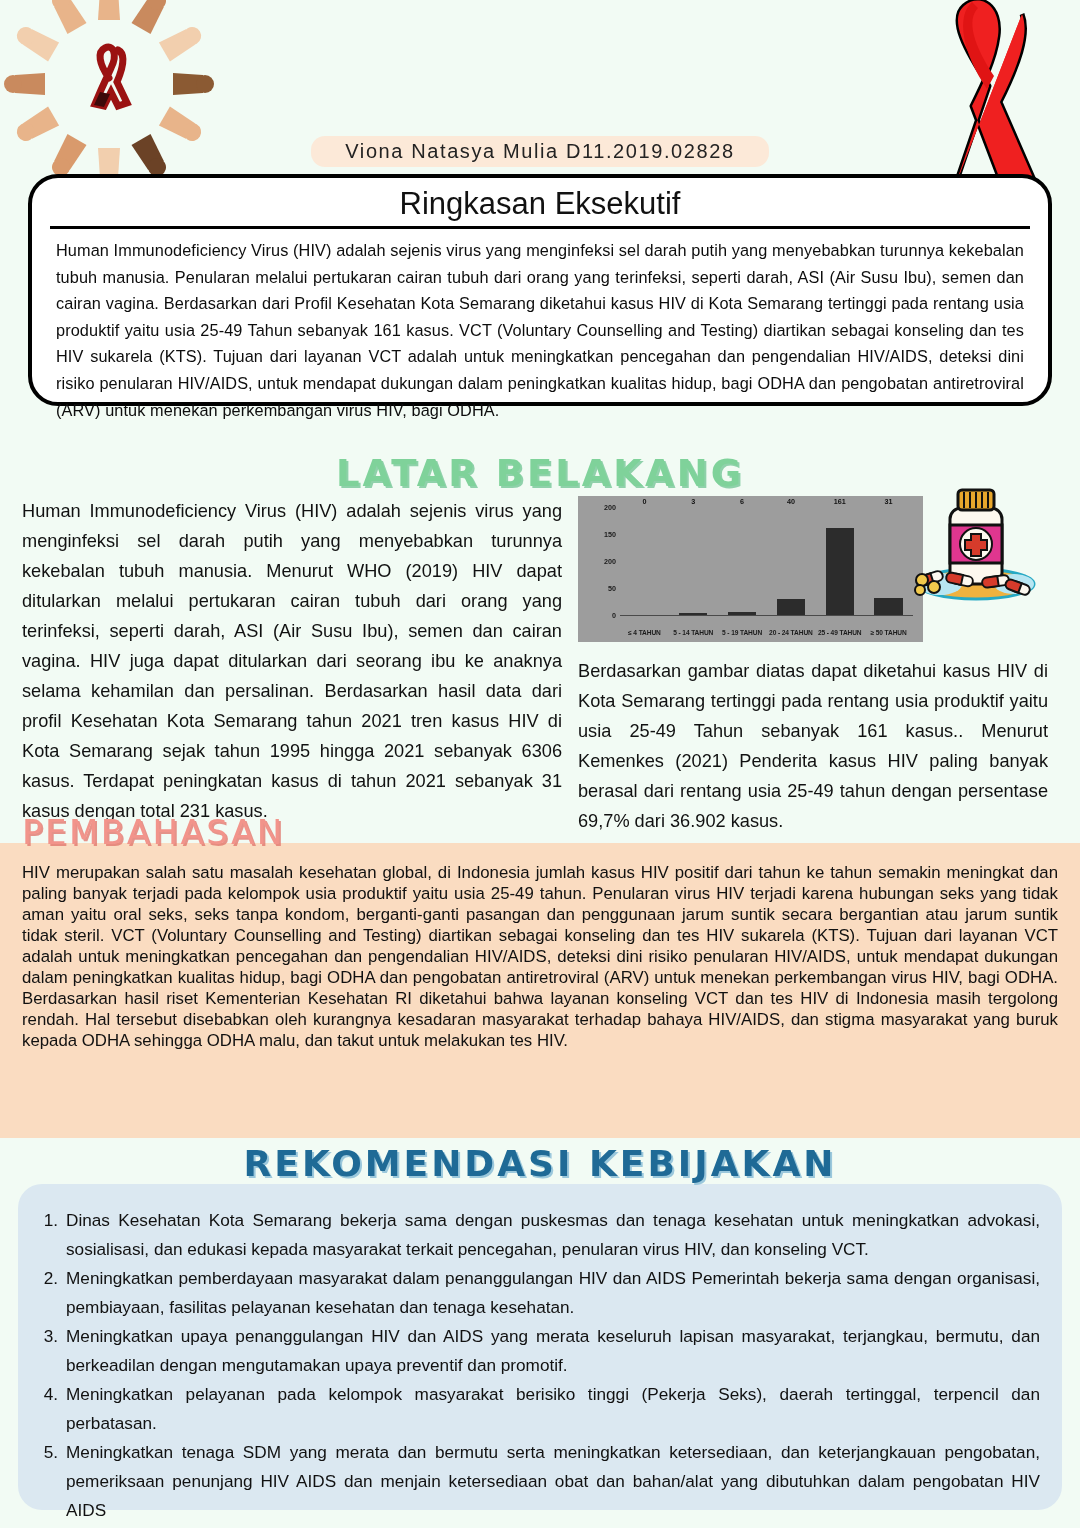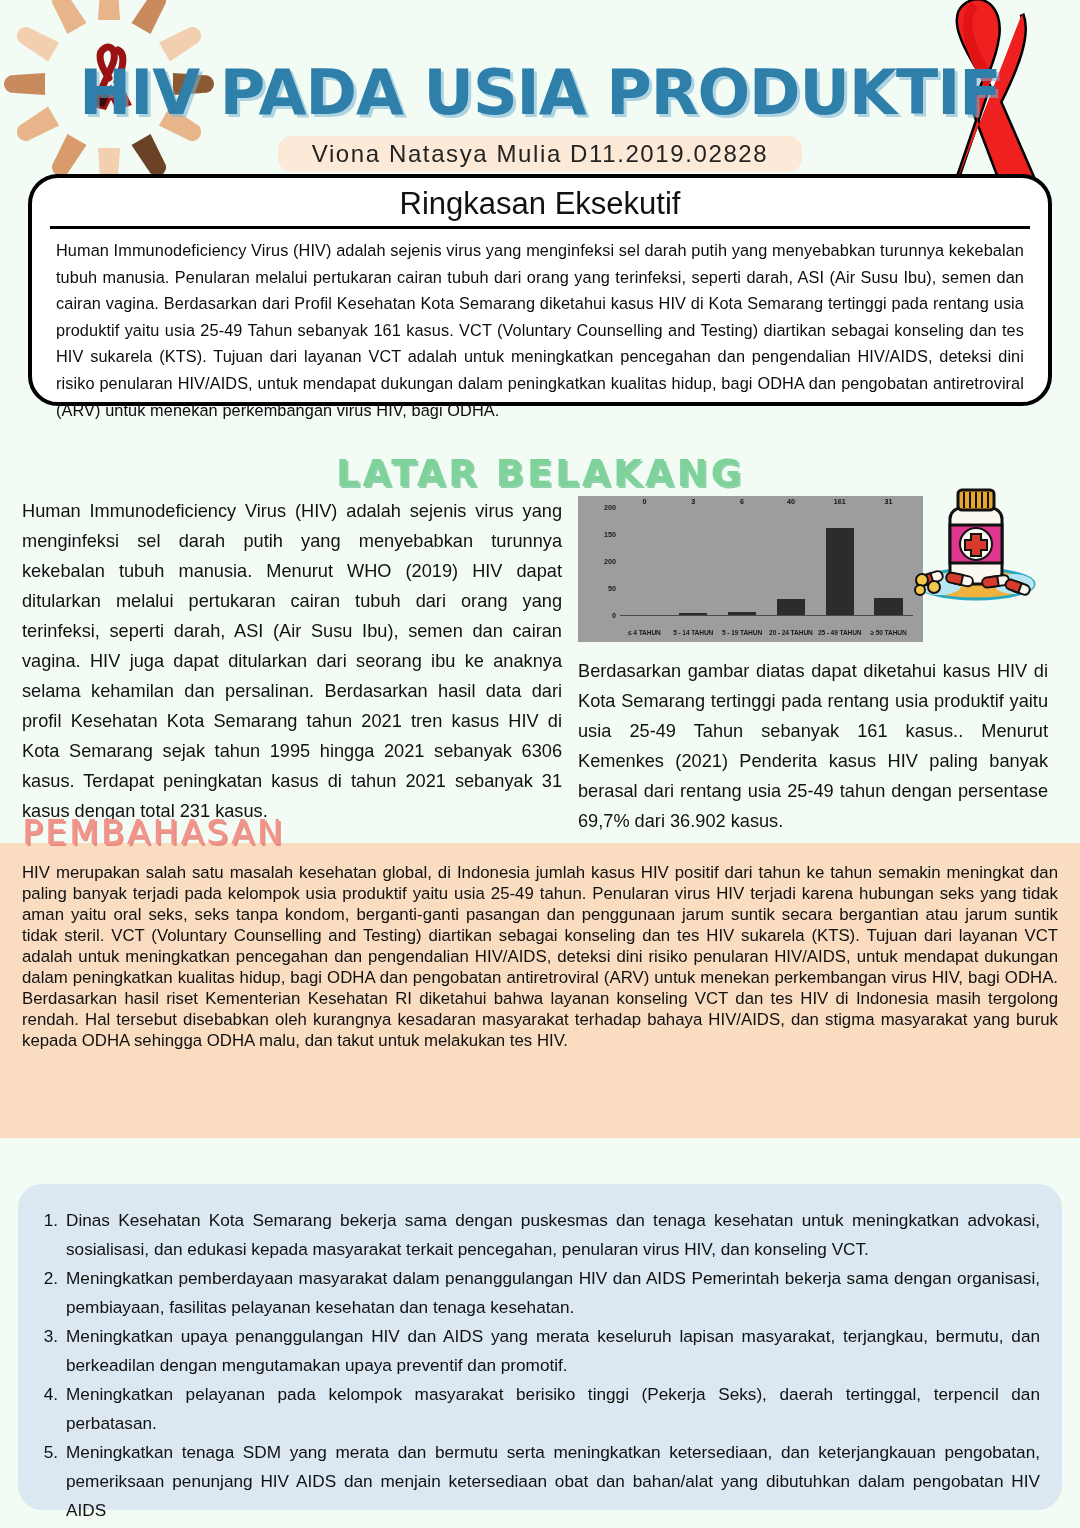--- a/index.html
+++ b/index.html
@@ -42,21 +42,21 @@
   }
   .byline-wrap {
     position: absolute; top: 136px; left: 0; right: 0;
     text-align: center;
   }
   .byline {
     display: inline-block;
     background: #fce9d8;
     border-radius: 14px;
     padding: 4px 34px;
-    font-size: 24px;
+    font-size: 20px;
     letter-spacing: 1.6px;
     color: #232323;
   }
 
   
   .hands { position: absolute; left: 2px; top: 0px; width: 215px; height: 178px; }
   
   .ribbon-top { position: absolute; right: -4px; top: -6px; width: 190px; height: 200px; }
 
   
@@ -264,21 +264,20 @@
         </g>
       </g>
     </svg>
 
     <svg class="ribbon-top" viewBox="0 0 190 200">
       <path d="M60,195 L95,92 C70,55 55,25 70,12 C86,-2 108,12 104,42 C101,66 88,92 78,112 L110,196 L140,186 L106,108 C124,72 136,40 128,20" stroke="#000" stroke-width="5" fill="#ef2020" stroke-linejoin="round"></path>
       <path d="M60,195 L95,92 C70,55 55,25 70,12 C86,-2 108,12 104,42 C101,66 88,92 78,112 L110,196 L140,186 L106,108 C124,72 136,40 128,20" fill="#ef2020"></path>
       <path d="M78,8 C62,22 68,58 93,95 L100,82 C80,52 72,26 84,14 Z" fill="#e01414"></path>
     </svg>
 
-    <div class="main-title">HIV PADA USIA PRODUKTIF</div>
     <div class="byline-wrap">
       <span class="byline">Viona Natasya Mulia D11.2019.02828</span>
     </div>
   </div>
 
   <div class="exec-box">
     <div class="exec-title">Ringkasan Eksekutif</div>
     <div class="exec-body">Human Immunodeficiency Virus (HIV) adalah sejenis virus yang menginfeksi sel darah putih yang menyebabkan turunnya kekebalan tubuh manusia. Penularan melalui pertukaran cairan tubuh dari orang yang terinfeksi, seperti darah, ASI (Air Susu Ibu), semen dan cairan vagina. Berdasarkan dari Profil Kesehatan Kota Semarang diketahui kasus HIV di Kota Semarang tertinggi pada rentang usia produktif yaitu usia 25-49 Tahun sebanyak 161 kasus. VCT (Voluntary Counselling and Testing) diartikan sebagai konseling dan tes HIV sukarela (KTS). Tujuan dari layanan VCT adalah untuk meningkatkan pencegahan dan pengendalian HIV/AIDS, deteksi dini risiko penularan HIV/AIDS, untuk mendapat dukungan dalam peningkatkan kualitas hidup, bagi ODHA dan pengobatan antiretroviral (ARV) untuk menekan perkembangan virus HIV, bagi ODHA.</div>
   </div>
 
@@ -387,20 +386,21 @@
         </g>
       </svg>
     </div>
   </div>
 
   <div class="pembahasan-band"></div>
   <div class="pembahasan-heading">PEMBAHASAN</div>
   <div class="pembahasan-body">HIV merupakan salah satu masalah kesehatan global, di Indonesia jumlah kasus HIV positif dari tahun ke tahun semakin meningkat dan paling banyak terjadi pada kelompok usia produktif yaitu usia 25-49 tahun. Penularan virus HIV terjadi karena hubungan seks yang tidak aman yaitu oral seks, seks tanpa kondom, berganti-ganti pasangan dan penggunaan jarum suntik secara bergantian atau jarum suntik tidak steril. VCT (Voluntary Counselling and Testing) diartikan sebagai konseling dan tes HIV sukarela (KTS). Tujuan dari layanan VCT adalah untuk meningkatkan  pencegahan dan pengendalian HIV/AIDS, deteksi dini risiko penularan HIV/AIDS, untuk mendapat dukungan dalam peningkatkan kualitas hidup, bagi ODHA dan pengobatan antiretroviral (ARV) untuk menekan perkembangan virus HIV, bagi ODHA. Berdasarkan hasil riset Kementerian Kesehatan RI diketahui bahwa layanan konseling VCT dan tes HIV di Indonesia masih tergolong rendah. Hal tersebut disebabkan oleh kurangnya kesadaran masyarakat terhadap bahaya HIV/AIDS, dan stigma masyarakat yang buruk kepada ODHA sehingga ODHA malu, dan takut untuk melakukan tes HIV.</div>
 
   <div class="rekom-panel"></div>
+  <div class="rekom-heading">REKOMENDASI KEBIJAKAN</div>
   <div class="rekom-list" id="rekom-list">
       <div class="rekom-item">
         <div class="rekom-num">1.</div>
         <div class="rekom-text">Dinas Kesehatan Kota Semarang bekerja sama dengan puskesmas dan tenaga kesehatan untuk meningkatkan advokasi, sosialisasi, dan edukasi kepada masyarakat terkait pencegahan, penularan virus HIV, dan konseling VCT.</div>
       </div>
       <div class="rekom-item">
         <div class="rekom-num">2.</div>
         <div class="rekom-text">Meningkatkan pemberdayaan masyarakat dalam penanggulangan HIV dan AIDS Pemerintah bekerja sama dengan organisasi, pembiayaan, fasilitas pelayanan kesehatan dan tenaga kesehatan.</div>
       </div>
       <div class="rekom-item">

